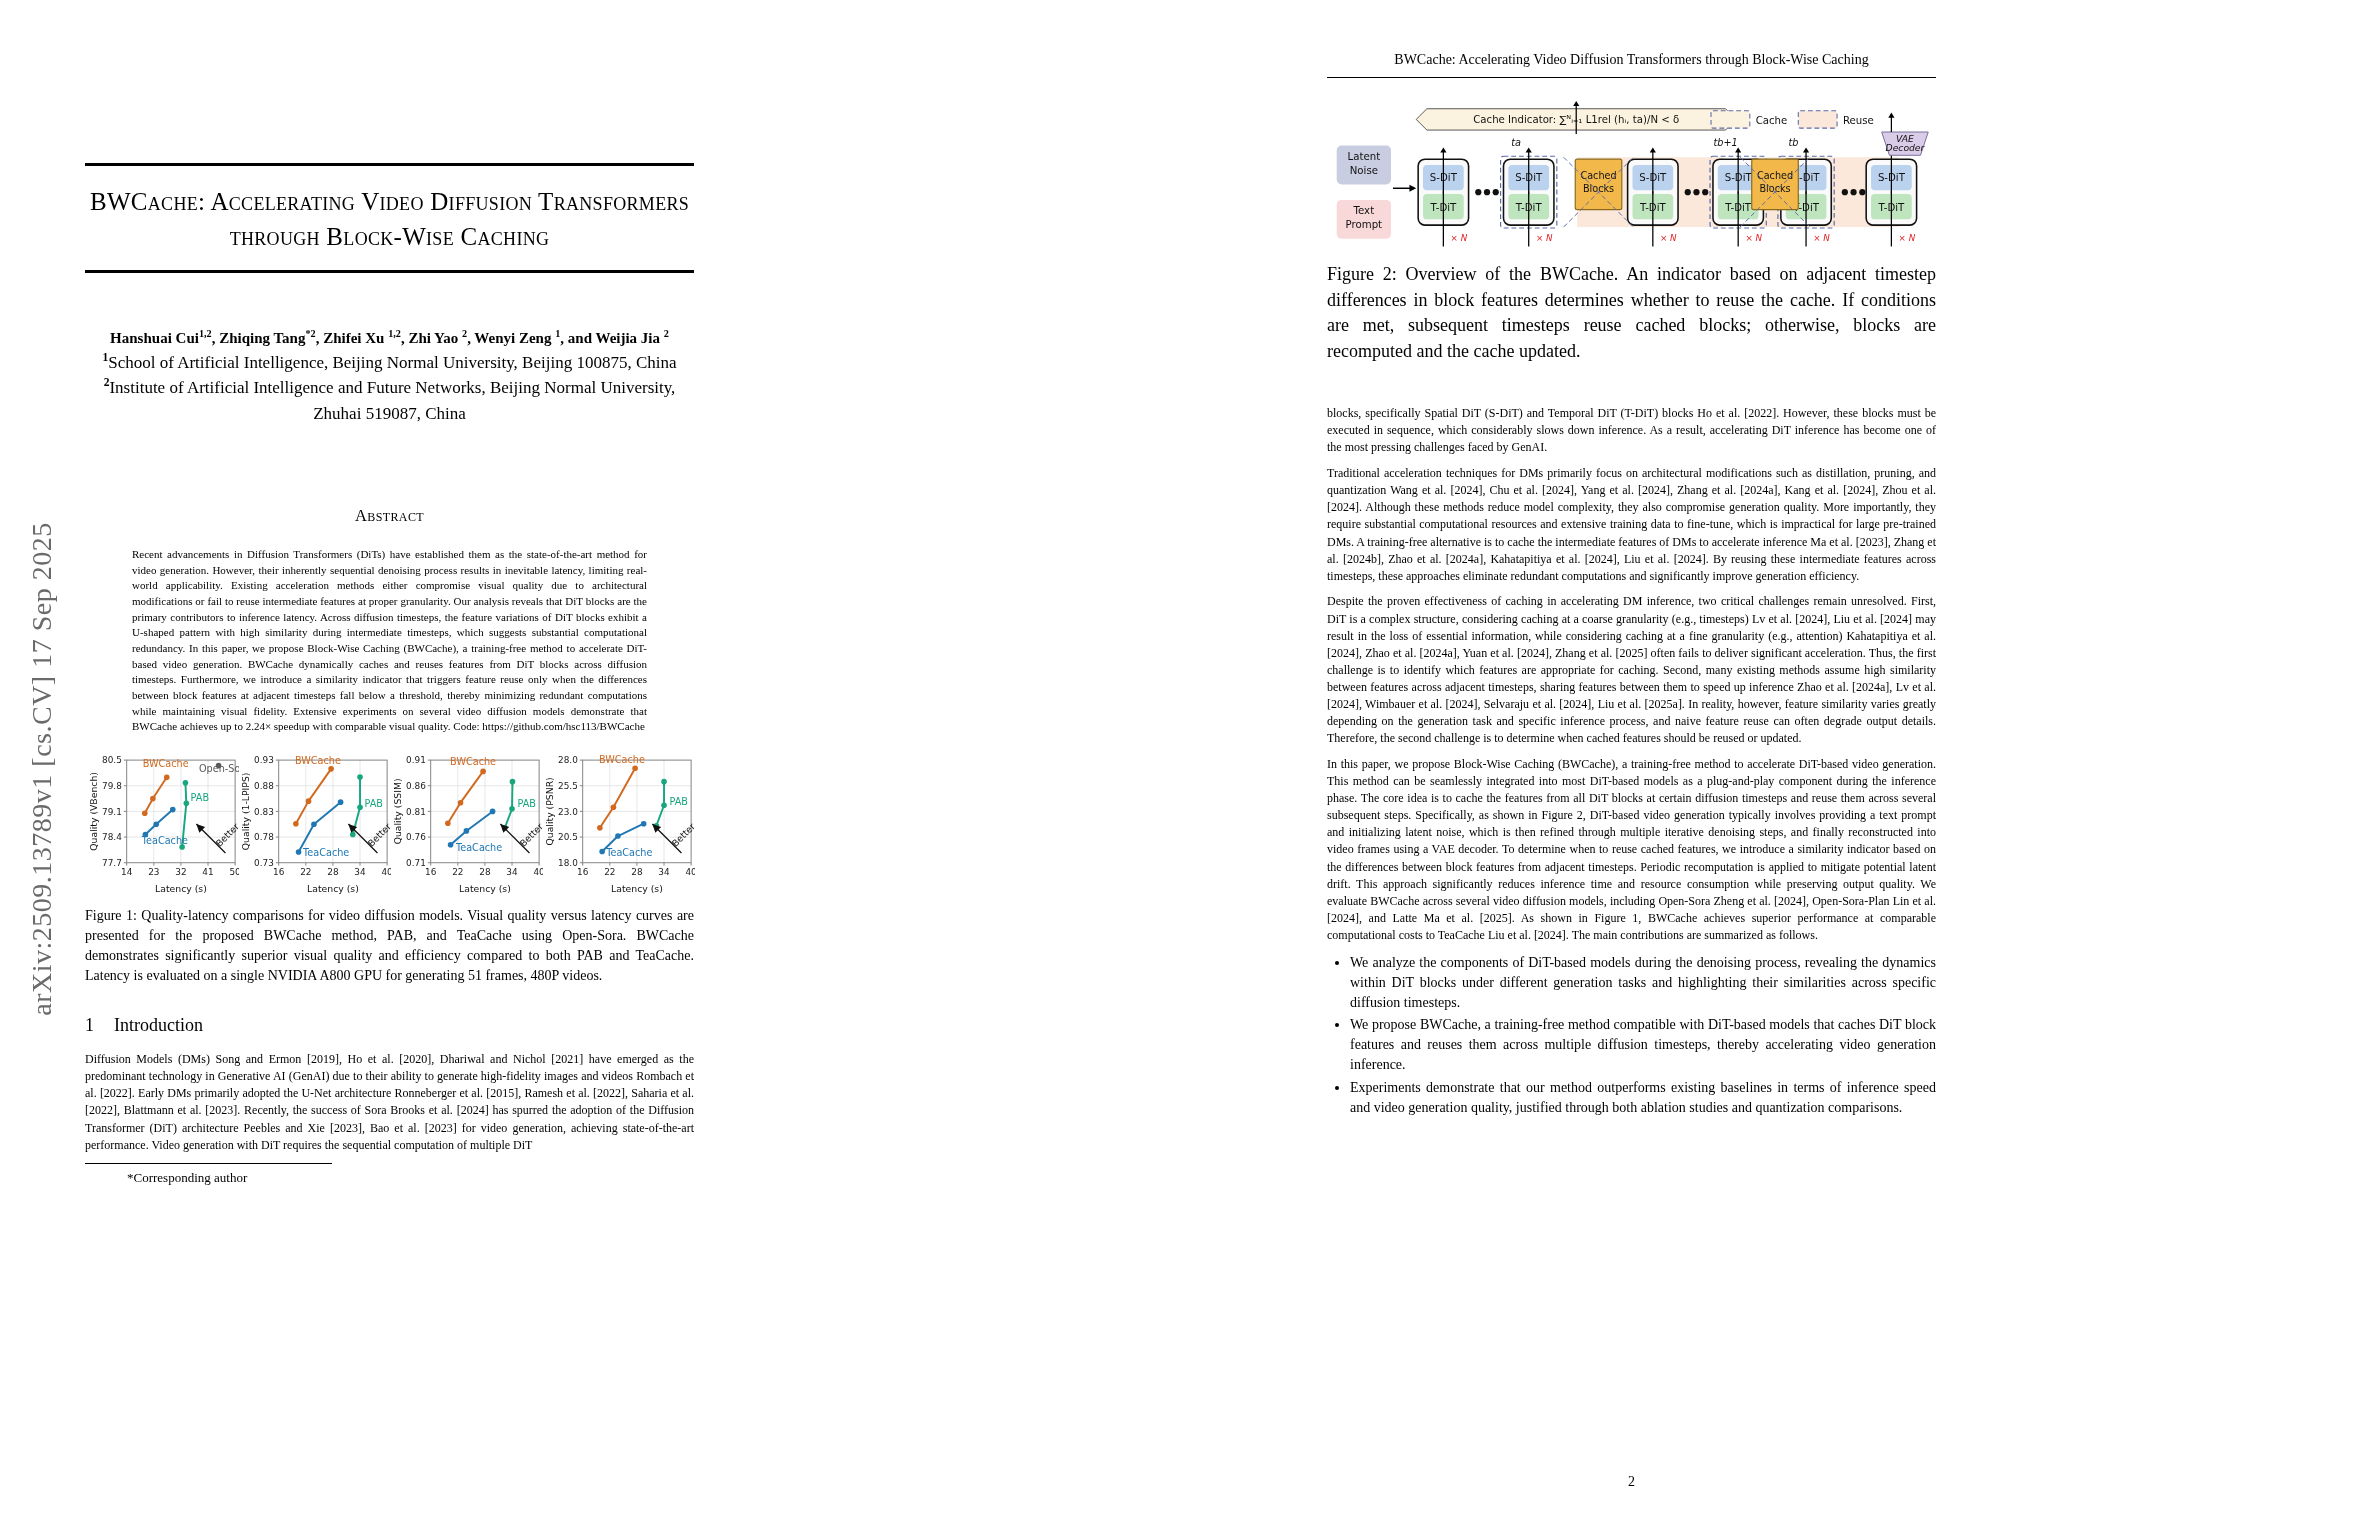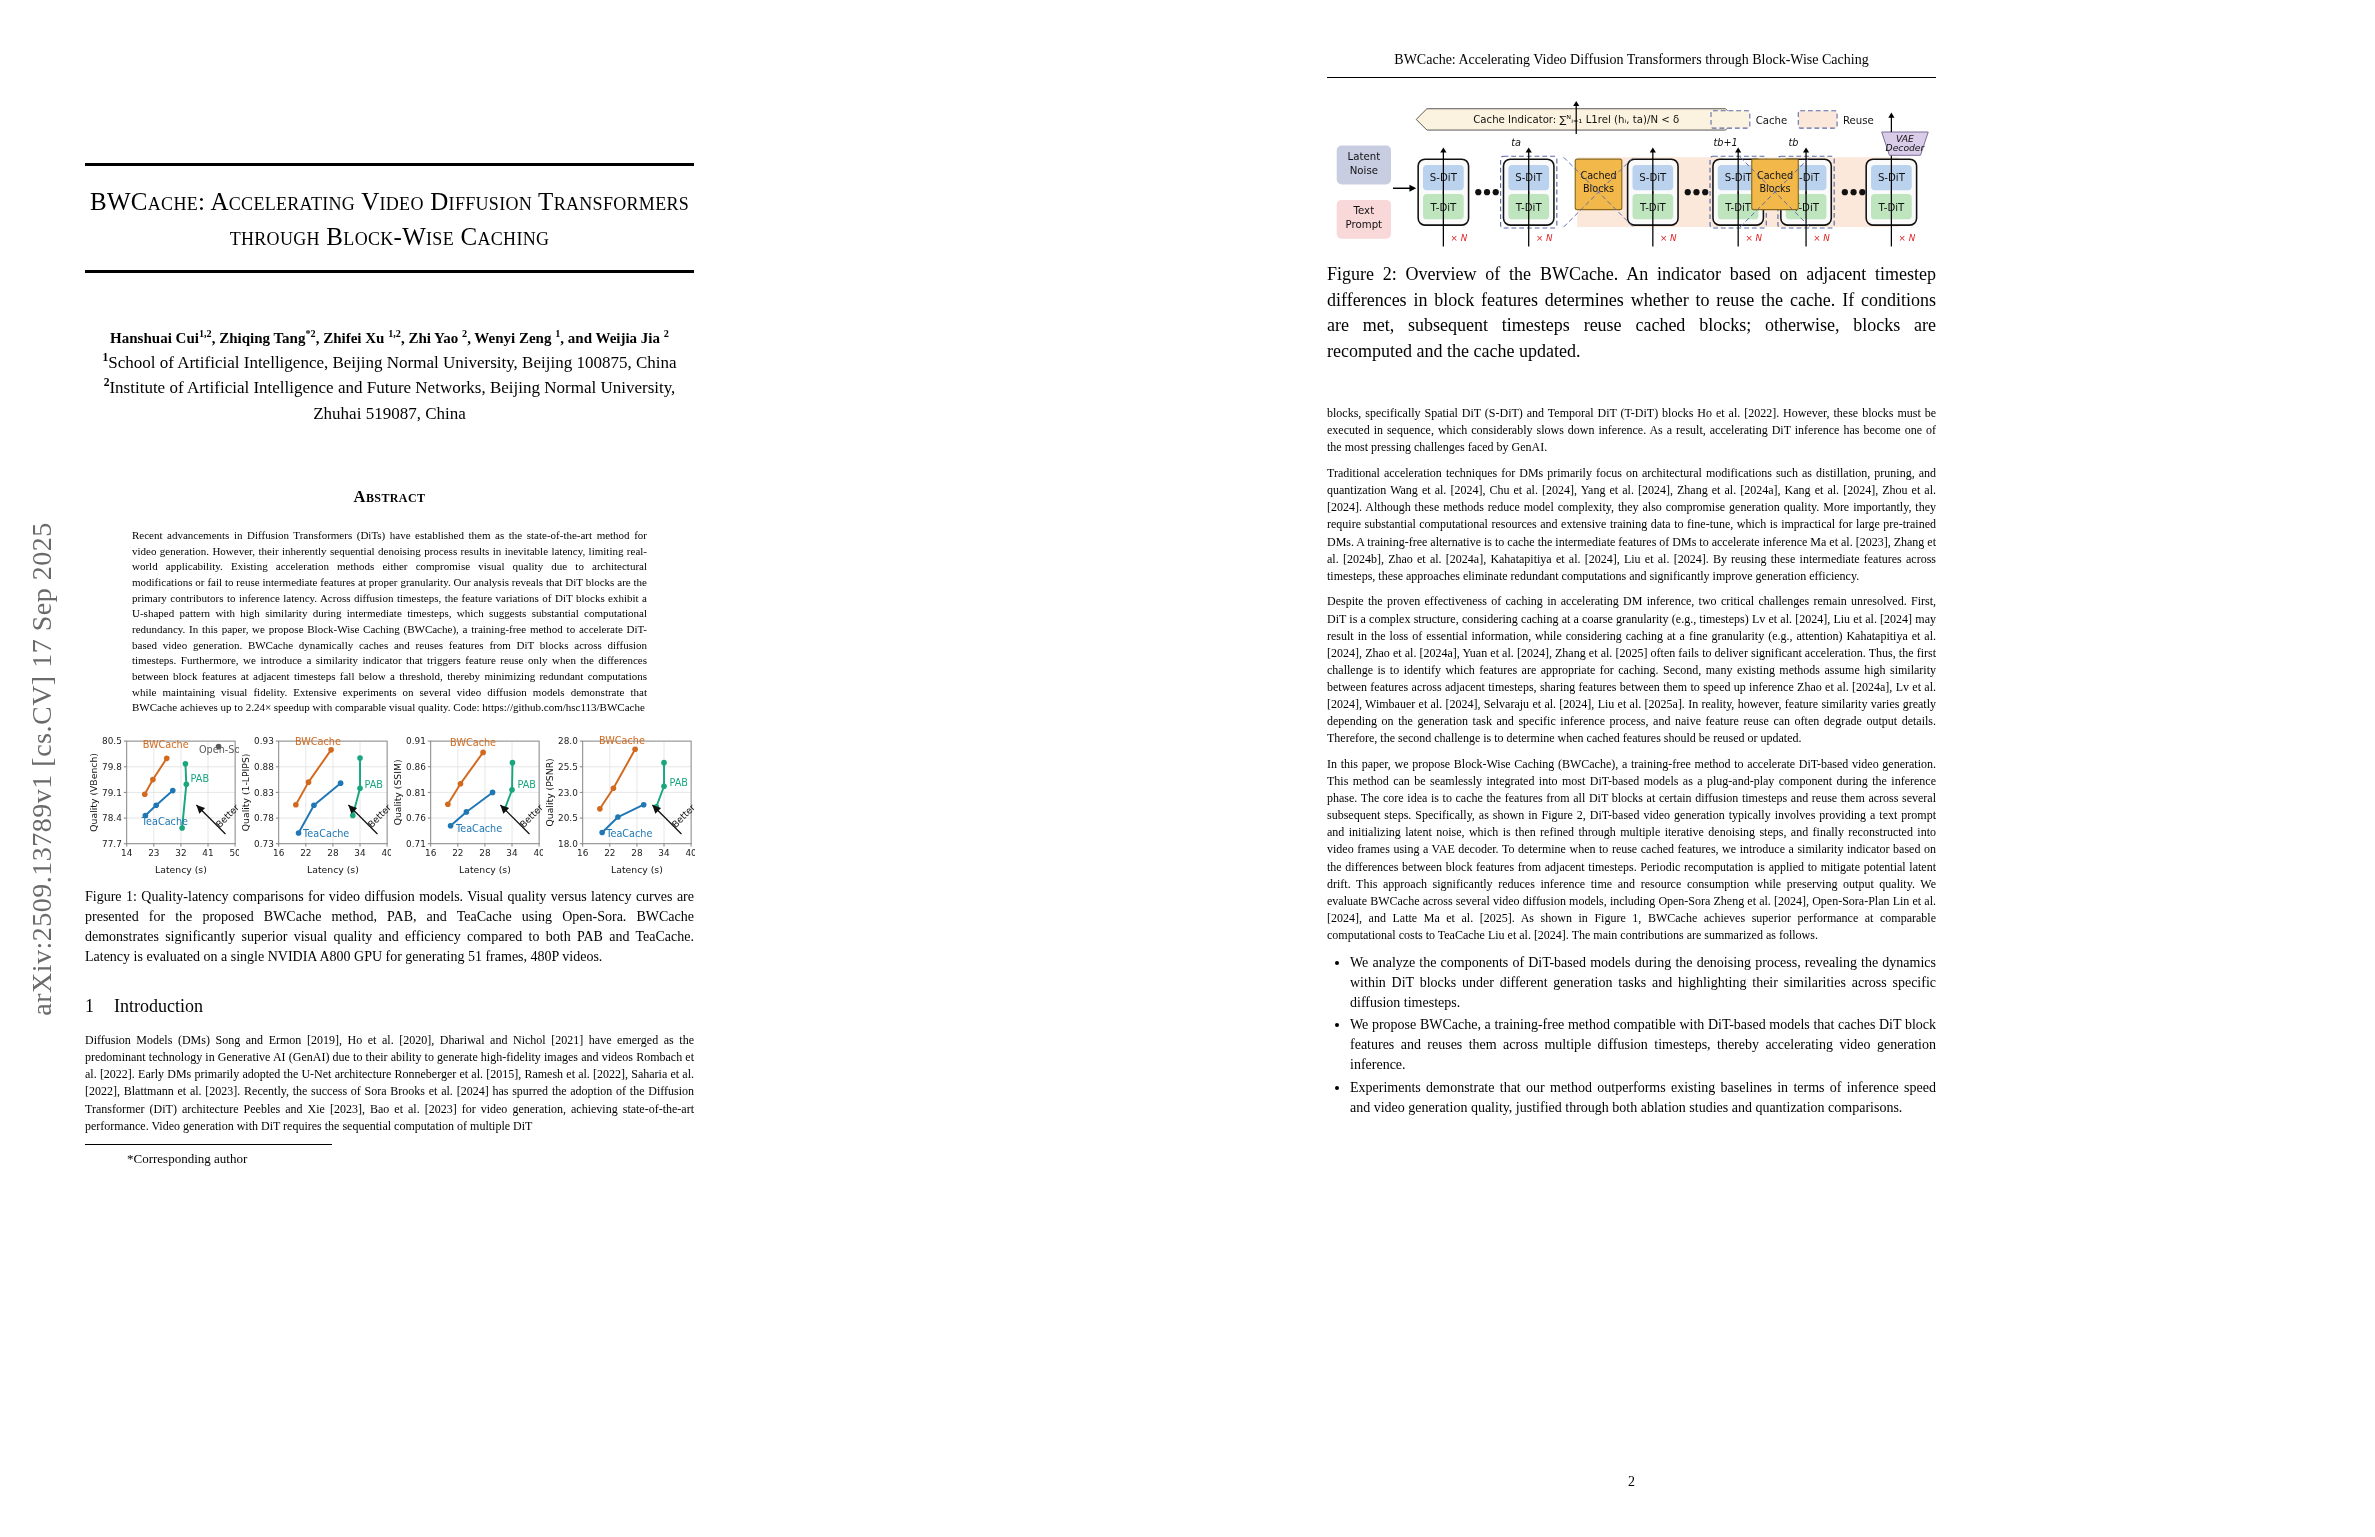--- a/index.html
+++ b/index.html
@@ -66,23 +66,23 @@
     font-weight: normal;
     line-height: 1.52;
   }
   sup { font-size: 0.68em; vertical-align: super; line-height:0; font-weight:normal;}
   .authors sup { font-weight: bold; text-align: center; }
 
   
   .abstract-head {
     text-align:center;
     font-variant: small-caps;
-    font-weight: bold;
+    font-weight: normal;
     font-size: 16.5px;
-    margin-top: 60px;
+    margin-top: 79px;
     letter-spacing: 0.4px;
   }
   .abstract-body {
     margin: 21px 47px 0 47px;
     font-size: 11px;
     line-height: 1.425;
     text-align: justify;
     text-justify: inter-word;
     hyphens: auto;
   }

